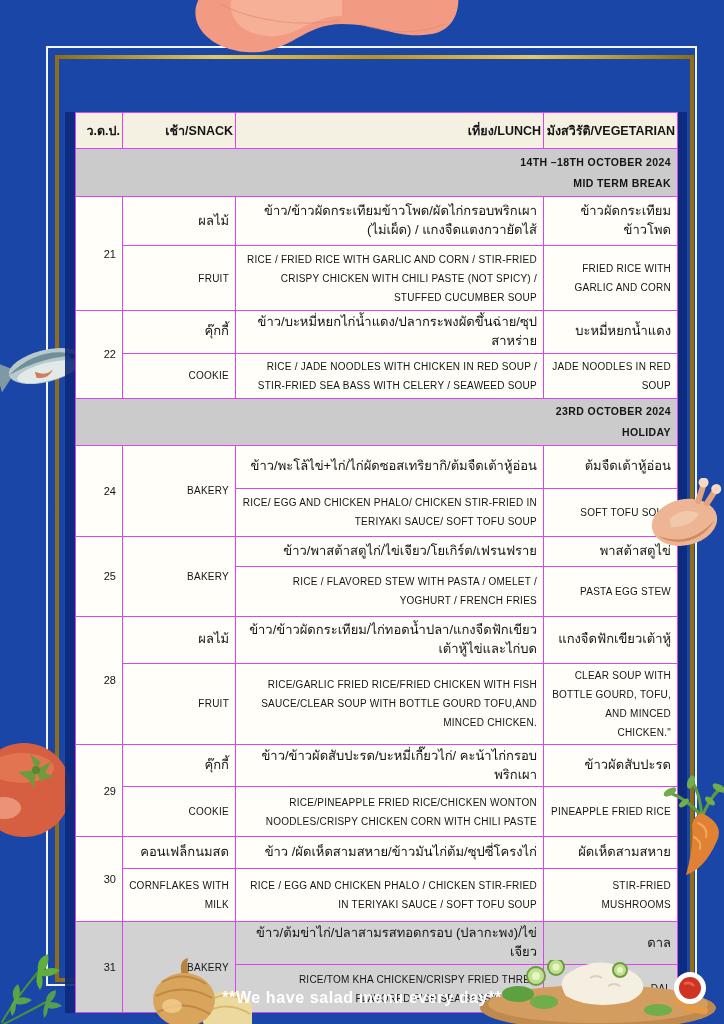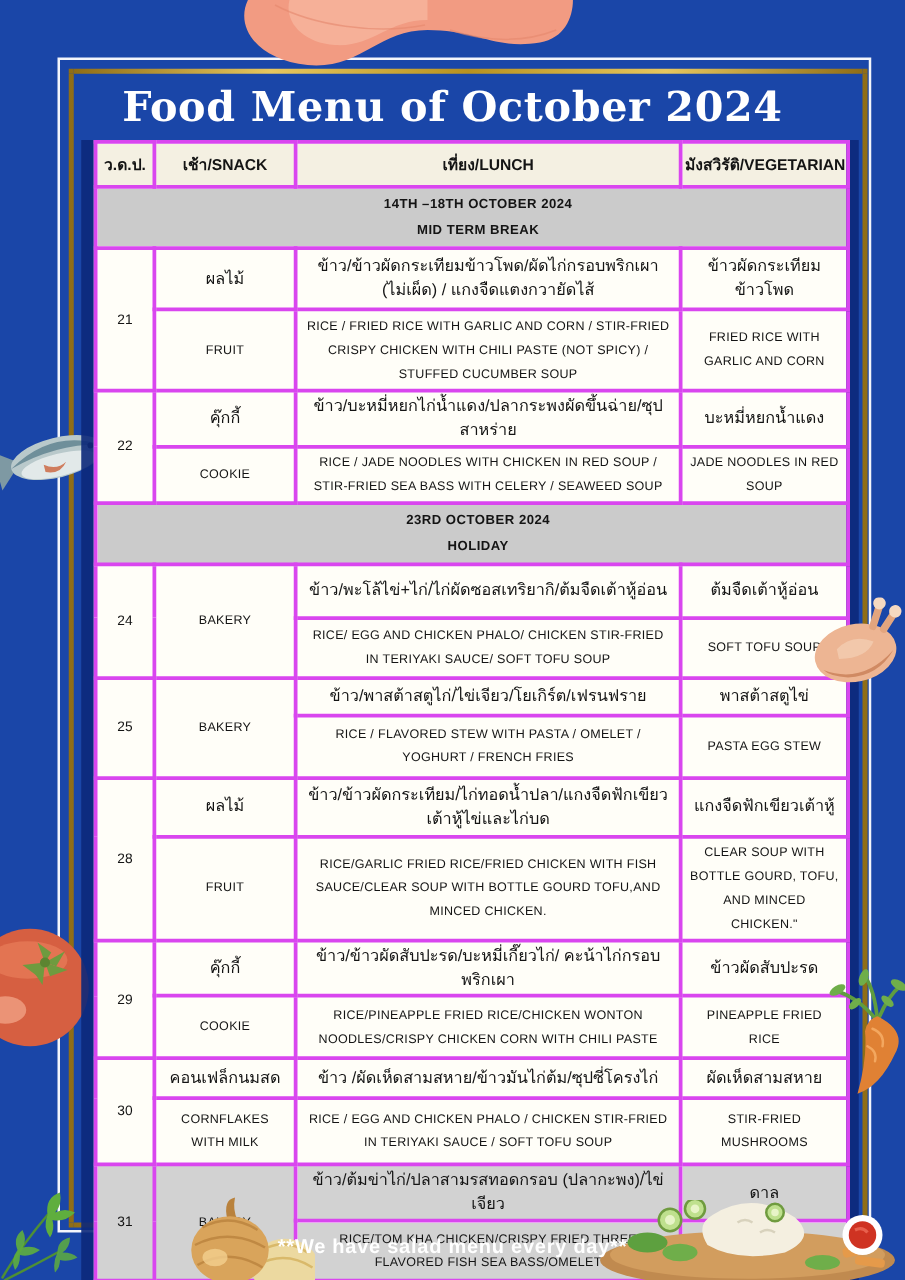--- a/index.html
+++ b/index.html
@@ -18,21 +18,21 @@
     font-family:"DejaVu Serif","Liberation Serif",serif;font-weight:bold;
     font-size:33px;color:#ffffff;letter-spacing:.5px;z-index:2;}
   .footer{position:absolute;left:0;right:0;top:989px;text-align:center;
     font-weight:bold;font-size:16px;color:#ffffff;letter-spacing:.6px;z-index:4;}
   
   .table-wrap{position:absolute;left:75px;top:112px;width:602px;z-index:2;
     box-shadow:-10px 0 0 rgba(12,40,122,.9),10px 0 0 rgba(12,40,122,.9);
     background:#fffef8;}
   table{width:602px;border-collapse:collapse;table-layout:fixed;}
   col.c1{width:47px}col.c2{width:113px}col.c3{width:308px}col.c4{width:134px}
-  th,td{border:3px solid #d946ef;text-align:center;vertical-align:middle;
+  th,td{border:1px solid #d946ef;text-align:right;vertical-align:middle;
     padding:2px 6px;color:#141414;background:#fffef8;overflow:hidden;}
   th{background:#f4f0e2;font-size:12.5px;font-weight:bold;white-space:nowrap;padding:2px 2px;}
   td.banner{background:#cbcbcb;font-size:10.5px;font-weight:bold;letter-spacing:.4px;line-height:2;padding-left:16px;}
   td.date{font-size:11px;font-weight:normal;}
   td.th-txt{font-size:13px;line-height:1.45;}
   td.en-txt{font-size:10px;font-weight:normal;letter-spacing:.25px;line-height:1.9;}
   tr.grayrow td{background:#d2d2d2;}
   
   .deco{position:absolute;pointer-events:none;}
   .z-under{z-index:1}.z-over{z-index:3}
@@ -198,21 +198,20 @@
         <td class="th-txt">ดาล</td>
       </tr>
       <tr class="grayrow" style="height:48px">
         <td class="en-txt">RICE/TOM KHA CHICKEN/CRISPY FRIED THREE FLAVORED FISH SEA BASS/OMELET</td>
         <td class="en-txt">DAL</td>
       </tr>
     </tbody>
       </table>
   </div>
 
-  <div class="title">Food Menu of October 2024</div>
   <div class="footer">**We have salad menu every day**</div>
 
   <svg class="deco z-over" style="left:648px;top:478px;width:78px;height:72px" viewBox="0 0 78 72">
     <g transform="rotate(-12 38 42)">
       <ellipse cx="36" cy="44" rx="33" ry="23" fill="#edb593"></ellipse>
       <path d="M8,52 Q36,70 66,48 Q50,66 26,62 Q12,58 8,52 Z" fill="#d08a63"></path>
       <path d="M22,38 q14,-10 30,0 q-8,12 -30,8 z" fill="#f3cdb2" opacity="0.8"></path>
       <path d="M54,26 L62,12 M62,30 L72,20" stroke="#e3a57e" stroke-width="6" stroke-linecap="round"></path>
       <circle cx="63" cy="9" r="5" fill="#f6d9c0"></circle>
       <circle cx="74" cy="18" r="5" fill="#f6d9c0"></circle>

